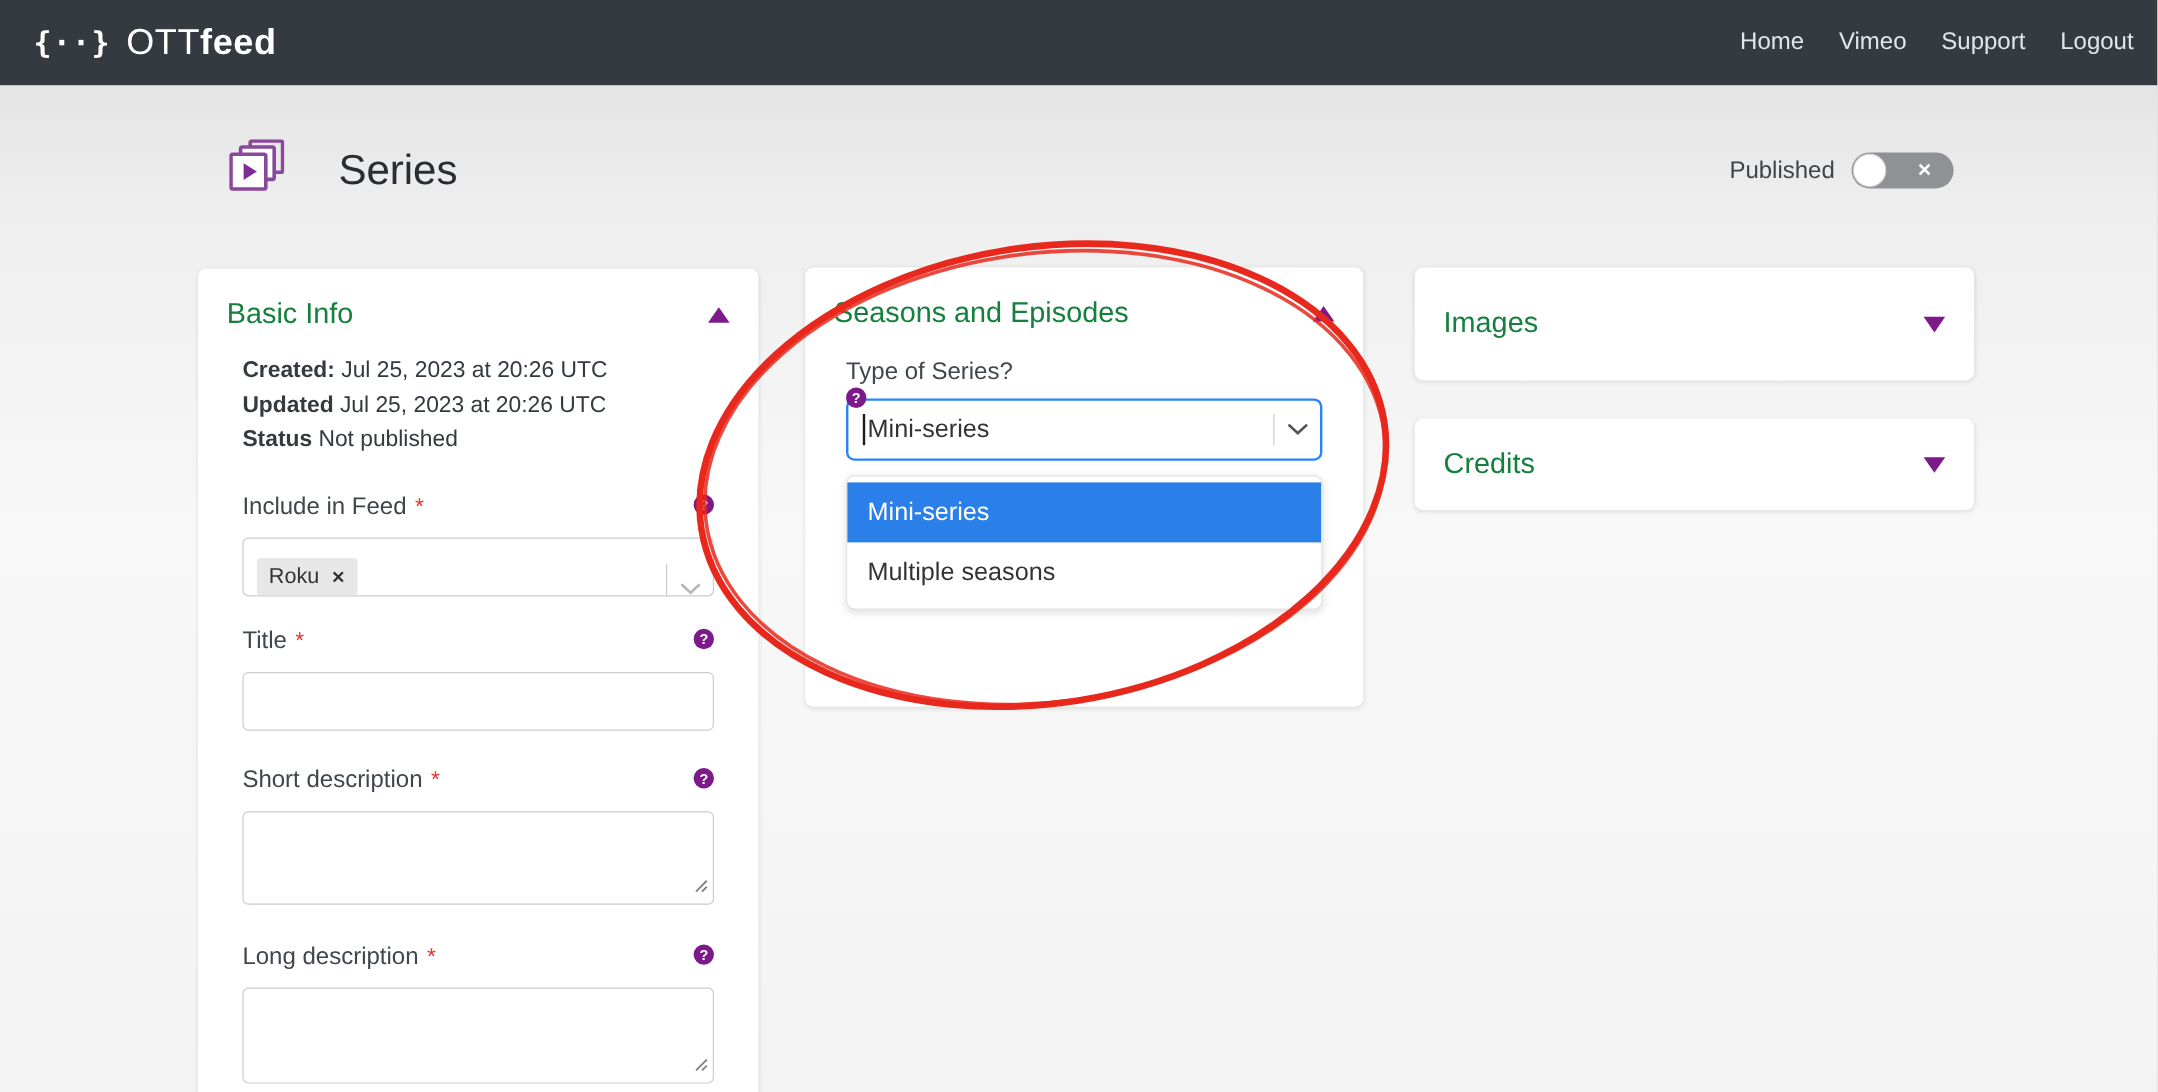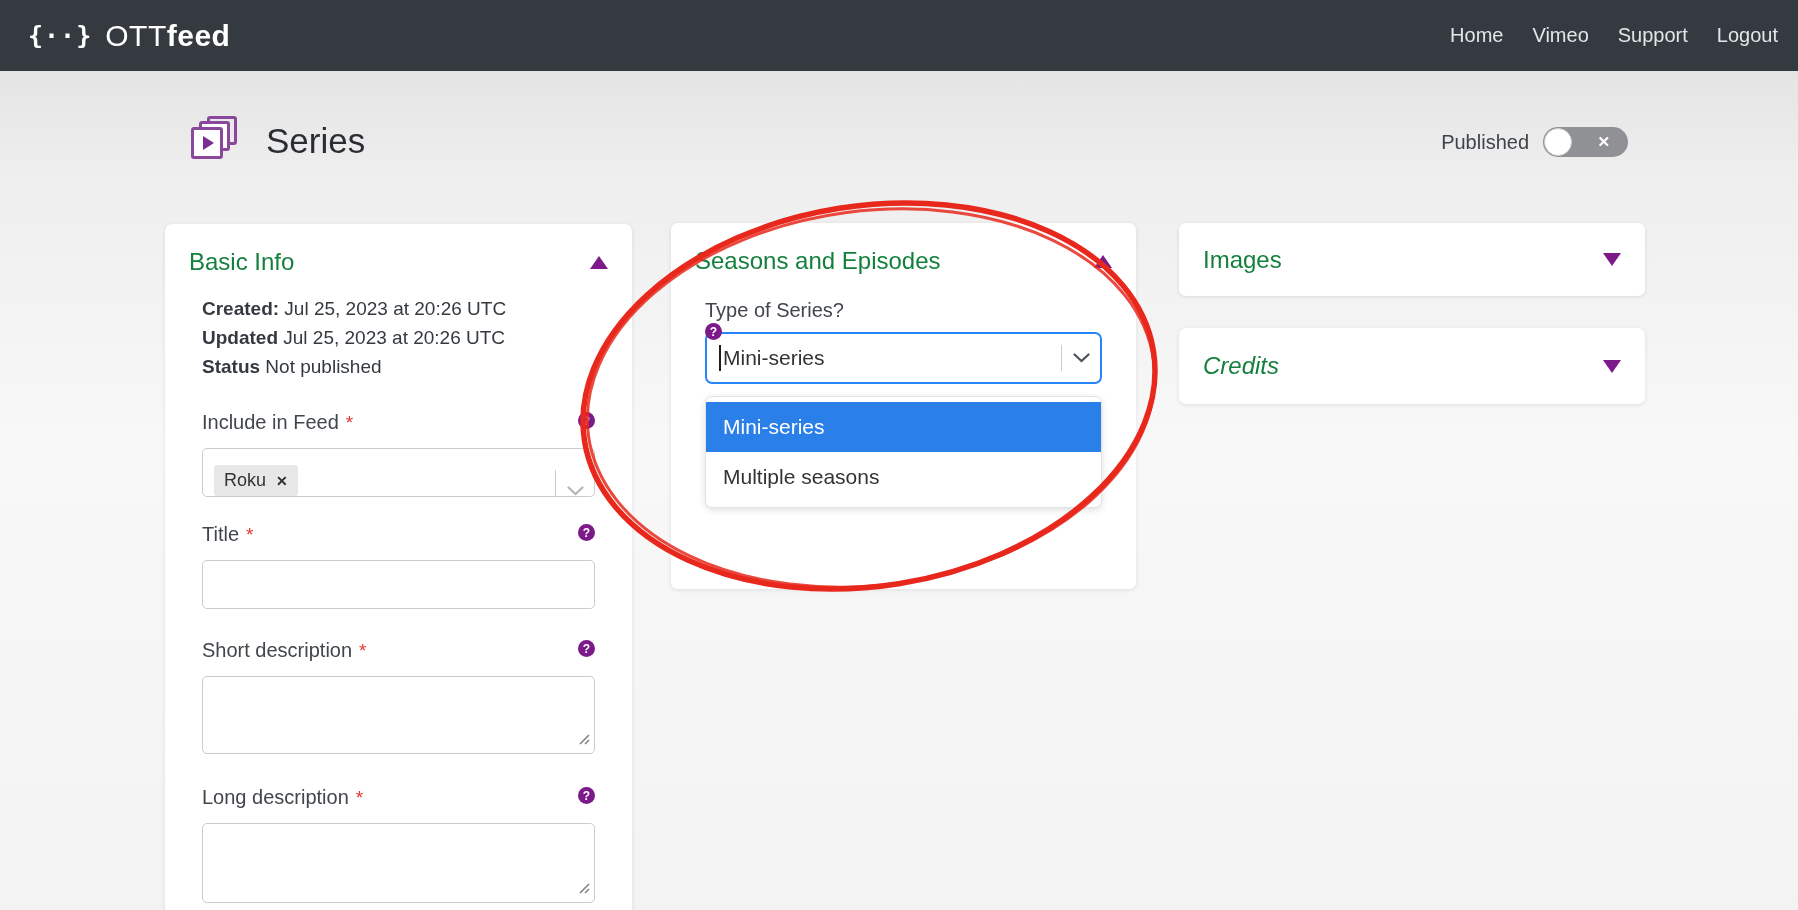--- a/index.html
+++ b/index.html
@@ -17,39 +17,39 @@
   }
   .logo { display:flex; align-items:center; gap:13px; color:#fff; cursor:pointer; }
   .logo-braces { font-family:"DejaVu Sans Mono", monospace; font-size:25px; font-weight:600; letter-spacing:1px; }
   .logo-word { font-size:30px; letter-spacing:.5px; }
   .logo-word .bold { font-weight:700; }
   .nav-links { margin-left:auto; display:flex; gap:29px; }
   .nav-link { font-size:20px; color:#e2e6e9; cursor:pointer; }
 
   
   .page-header { position:absolute; left:191px; top:116px; display:flex; align-items:center; gap:29px; }
-  .page-title { font-size:35px; color:#2a2e33; }
+  .page-title { font-size:35px; color:#2a2e33;margin-left:16px; }
 
   .published { position:absolute; top:127px; right:170px; display:flex; align-items:center; gap:14px; }
   .published-label { font-size:20px; color:#3f4449; }
   .toggle { position:relative; width:85px; height:30px; border-radius:15px; background:#909195; cursor:pointer; }
   .toggle-knob { position:absolute; left:1px; top:1px; width:28px; height:28px; border-radius:50%; background:#fff; border:1px solid #cfcfcf; }
   .toggle-x { position:absolute; right:18px; top:50%; transform:translateY(-50%); color:#fff; font-size:15px; font-weight:700; }
 
   
   .col { position:absolute; }
   .col-1 { left:165px; top:224px; width:467px; }
   .col-2 { left:671px; top:223px; width:465px; }
   .col-3 { left:1179px; top:223px; width:466px; }
 
   .card { background:#fff; border-radius:7px; box-shadow:0 1px 4px rgba(0,0,0,.10); }
   .card-basic { padding:24px 24px 30px; height:1040px; }
   .card-seasons { padding:24px 24px 0; height:366px; }
-  .card-collapsed { height:73px; display:flex; align-items:center; padding:0 24px; cursor:pointer; }
-  .card-credits { height:76px; margin-top:32px;font-style:italic; }
+  .card-collapsed { height:94px; display:flex; align-items:center; padding:0 24px; cursor:pointer; }
+  .card-credits { height:76px; margin-top:32px; }
 
   .card-head { display:flex; align-items:center; justify-content:space-between; width:100%; }
   .card-title { font-size:24px; color:#15803d; }
   .tri { width:0; height:0; border-left:9px solid transparent; border-right:9px solid transparent; cursor:pointer; }
   .tri-up   { border-bottom:13px solid #7d1a8a; }
   .tri-down { border-top:13px solid #7d1a8a; }
 
   .card-body { padding:0 13px; }
 
   .meta { margin-top:18px; font-size:19px; color:#343a40; line-height:29px; }

